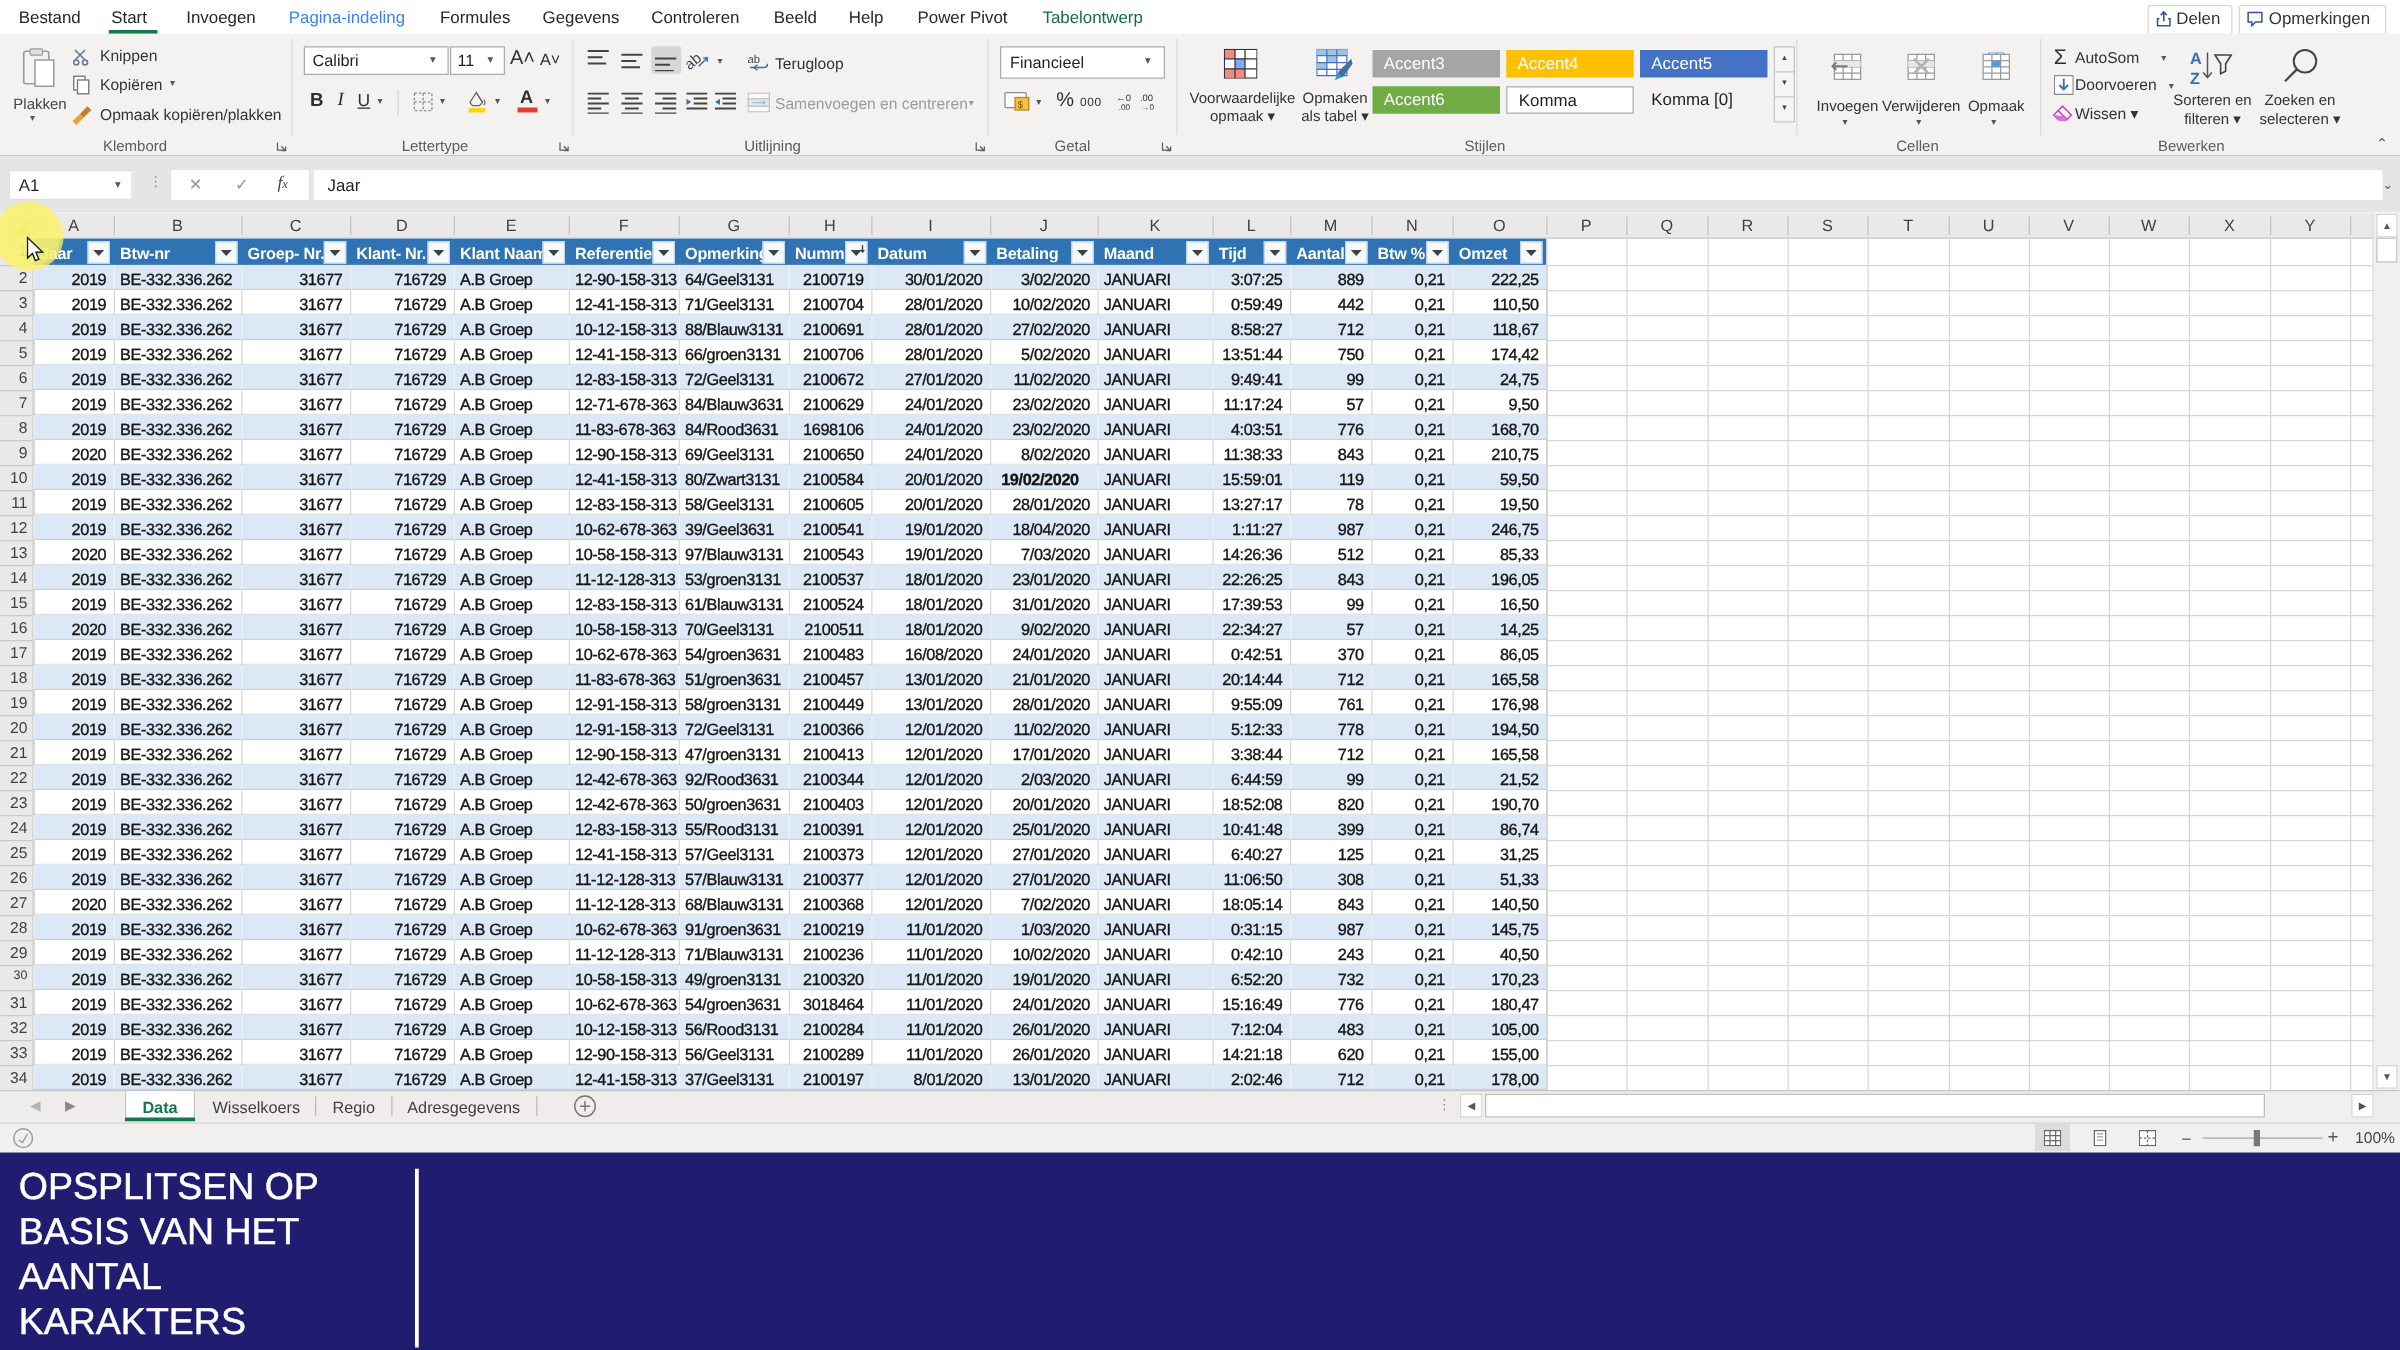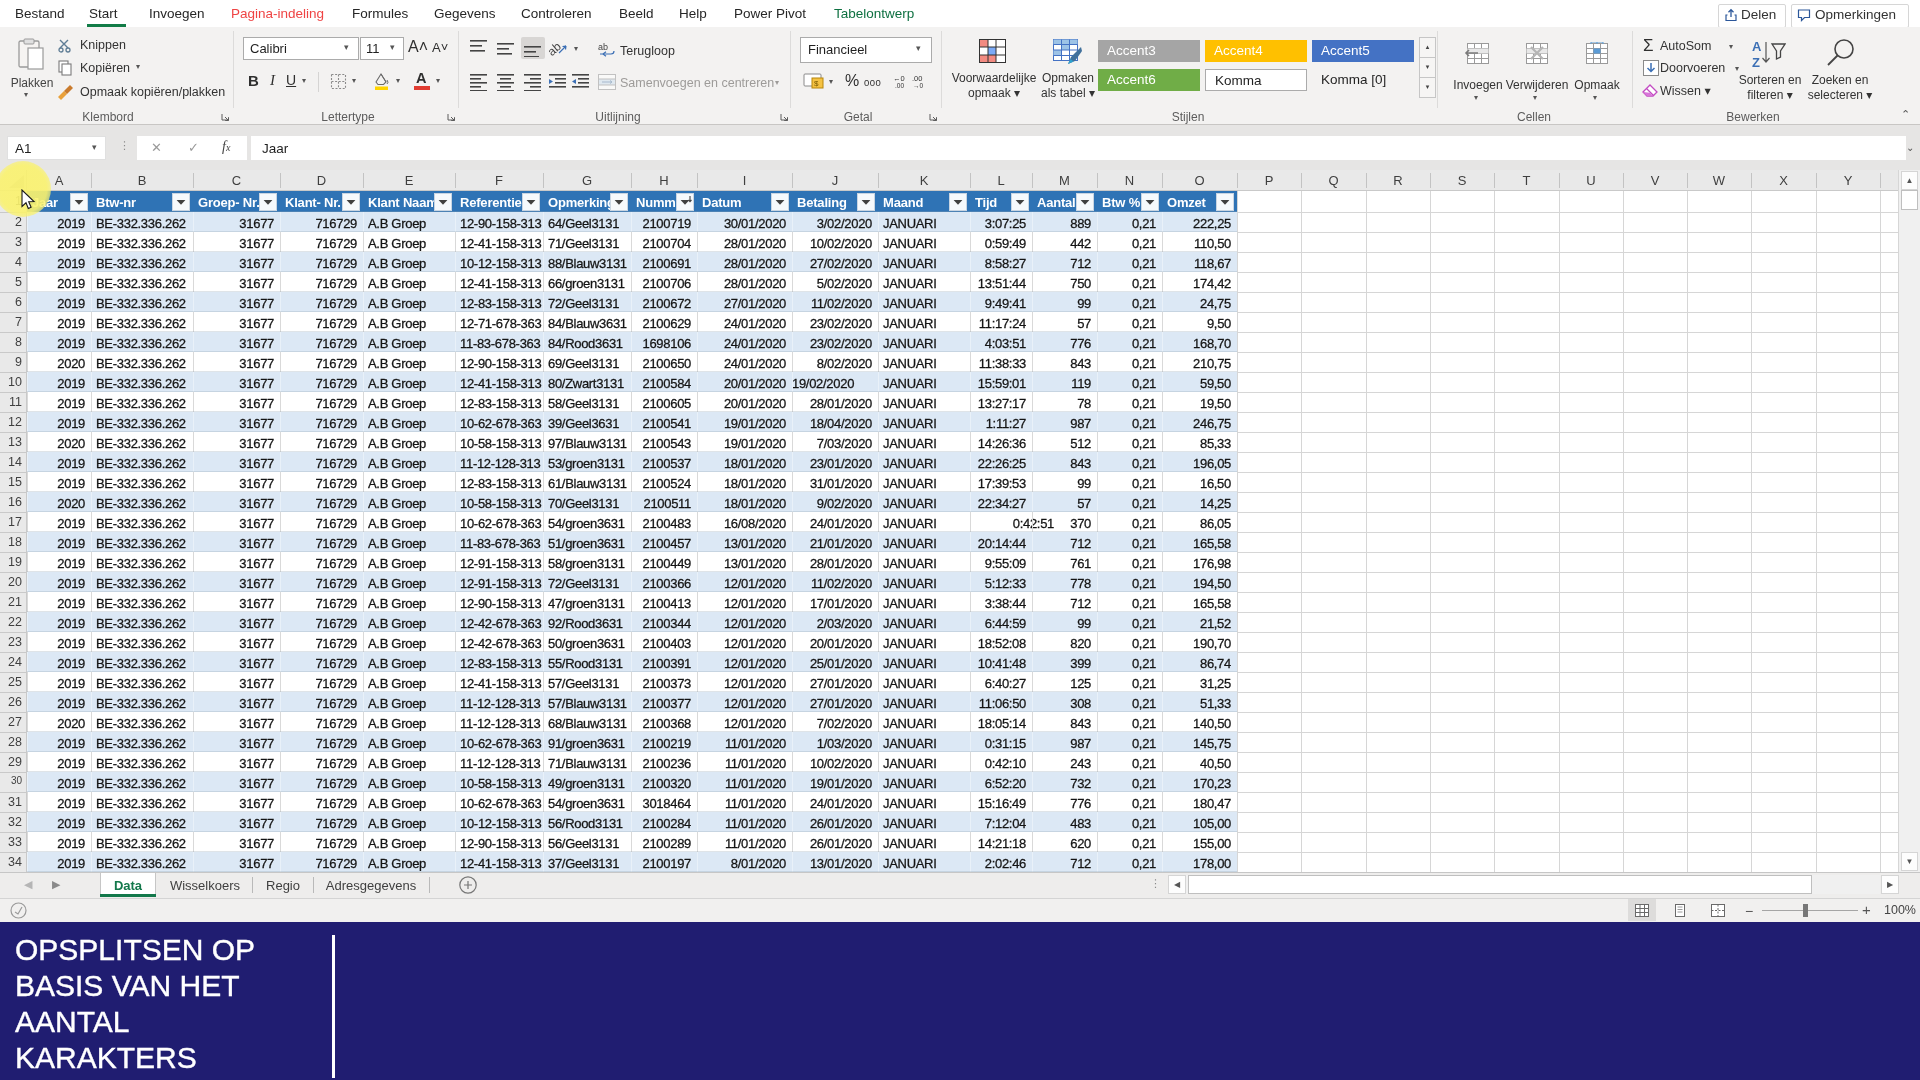--- a/index.html
+++ b/index.html
@@ -7,21 +7,21 @@
 .vline{position:absolute;width:1px;}
 .hline{position:absolute;height:1px;}
 .chip{position:absolute;font-size:13.5px;line-height:22px;padding-left:9px;}
 .dtx{font-size:13px;letter-spacing:-0.3px;color:#141414;-webkit-text-stroke:0.28px #141414;}
 </style></head><body>
 
 <div class="ab" style="left:0;top:0;width:1920px;height:27px;background:#ffffff;"></div>
 <div class="txt" style="left:15px;top:6px;font-size:13.5px;color:#262626;font-weight:400;">Bestand</div>
 <div class="txt" style="left:89px;top:6px;font-size:13.5px;color:#262626;font-weight:400;">Start</div>
 <div class="txt" style="left:149px;top:6px;font-size:13.5px;color:#262626;font-weight:400;">Invoegen</div>
-<div class="txt" style="left:231px;top:6px;font-size:13.5px;color:#ef4444;font-weight:400;">Pagina-indeling</div>
+<div class="txt" style="left:231px;top:6px;font-size:13.5px;color:#3b82f6;font-weight:400;">Pagina-indeling</div>
 <div class="txt" style="left:352px;top:6px;font-size:13.5px;color:#262626;font-weight:400;">Formules</div>
 <div class="txt" style="left:434px;top:6px;font-size:13.5px;color:#262626;font-weight:400;">Gegevens</div>
 <div class="txt" style="left:521px;top:6px;font-size:13.5px;color:#262626;font-weight:400;">Controleren</div>
 <div class="txt" style="left:619px;top:6px;font-size:13.5px;color:#262626;font-weight:400;">Beeld</div>
 <div class="txt" style="left:679px;top:6px;font-size:13.5px;color:#262626;font-weight:400;">Help</div>
 <div class="txt" style="left:734px;top:6px;font-size:13.5px;color:#262626;font-weight:400;">Power Pivot</div>
 <div class="txt" style="left:834px;top:6px;font-size:13.5px;color:#0e7041;font-weight:400;">Tabelontwerp</div>
 <div class="ab" style="left:87px;top:24px;width:39px;height:3px;background:#127c47;"></div>
 <div class="ab" style="left:1718px;top:4px;width:66px;height:22px;border:1px solid #d6d6d6;border-radius:2px;background:#fff;"></div>
 <svg class="ab" style="left:1724px;top:8px;" width="14" height="14" viewBox="0 0 14 14">
@@ -656,21 +656,21 @@
 <div class="txt dtx" style="left:1162px;top:356px;width:69px;text-align:right;">210,75</div>
 <div class="txt dtx" style="left:27px;top:376px;width:58px;text-align:right;">2019</div>
 <div class="txt dtx" style="left:96px;top:376px;width:96px;overflow:hidden;">BE-332.336.262</div>
 <div class="txt dtx" style="left:193px;top:376px;width:81px;text-align:right;">31677</div>
 <div class="txt dtx" style="left:280px;top:376px;width:77px;text-align:right;">716729</div>
 <div class="txt dtx" style="left:368px;top:376px;width:86px;overflow:hidden;">A.B Groep</div>
 <div class="txt dtx" style="left:460px;top:376px;width:82px;overflow:hidden;">12-41-158-313</div>
 <div class="txt dtx" style="left:548px;top:376px;width:82px;overflow:hidden;">80/Zwart3131</div>
 <div class="txt dtx" style="left:631px;top:376px;width:60px;text-align:right;">2100584</div>
 <div class="txt dtx" style="left:697px;top:376px;width:89px;text-align:right;">20/01/2020</div>
-<div class="txt dtx" style="left:792px;top:376px;width:80px;text-align:left;">19/02/2020</div>
+<div class="txt dtx" style="left:792px;top:376px;width:80px;text-align:center;font-weight:bold;">19/02/2020</div>
 <div class="txt dtx" style="left:883px;top:376px;width:86px;overflow:hidden;">JANUARI</div>
 <div class="txt dtx" style="left:970px;top:376px;width:56px;text-align:right;">15:59:01</div>
 <div class="txt dtx" style="left:1032px;top:376px;width:59px;text-align:right;">119</div>
 <div class="txt dtx" style="left:1097px;top:376px;width:59px;text-align:right;">0,21</div>
 <div class="txt dtx" style="left:1162px;top:376px;width:69px;text-align:right;">59,50</div>
 <div class="txt dtx" style="left:27px;top:396px;width:58px;text-align:right;">2019</div>
 <div class="txt dtx" style="left:96px;top:396px;width:96px;overflow:hidden;">BE-332.336.262</div>
 <div class="txt dtx" style="left:193px;top:396px;width:81px;text-align:right;">31677</div>
 <div class="txt dtx" style="left:280px;top:396px;width:77px;text-align:right;">716729</div>
 <div class="txt dtx" style="left:368px;top:396px;width:86px;overflow:hidden;">A.B Groep</div>
@@ -763,21 +763,21 @@
 <div class="txt dtx" style="left:96px;top:516px;width:96px;overflow:hidden;">BE-332.336.262</div>
 <div class="txt dtx" style="left:193px;top:516px;width:81px;text-align:right;">31677</div>
 <div class="txt dtx" style="left:280px;top:516px;width:77px;text-align:right;">716729</div>
 <div class="txt dtx" style="left:368px;top:516px;width:86px;overflow:hidden;">A.B Groep</div>
 <div class="txt dtx" style="left:460px;top:516px;width:82px;overflow:hidden;">10-62-678-363</div>
 <div class="txt dtx" style="left:548px;top:516px;width:82px;overflow:hidden;">54/groen3631</div>
 <div class="txt dtx" style="left:631px;top:516px;width:60px;text-align:right;">2100483</div>
 <div class="txt dtx" style="left:697px;top:516px;width:89px;text-align:right;">16/08/2020</div>
 <div class="txt dtx" style="left:792px;top:516px;width:80px;text-align:right;">24/01/2020</div>
 <div class="txt dtx" style="left:883px;top:516px;width:86px;overflow:hidden;">JANUARI</div>
-<div class="txt dtx" style="left:970px;top:516px;width:56px;text-align:right;padding-left:28px;">0:42:51</div>
+<div class="txt dtx" style="left:970px;top:516px;width:56px;text-align:right;">0:42:51</div>
 <div class="txt dtx" style="left:1032px;top:516px;width:59px;text-align:right;">370</div>
 <div class="txt dtx" style="left:1097px;top:516px;width:59px;text-align:right;">0,21</div>
 <div class="txt dtx" style="left:1162px;top:516px;width:69px;text-align:right;">86,05</div>
 <div class="txt dtx" style="left:27px;top:536px;width:58px;text-align:right;">2019</div>
 <div class="txt dtx" style="left:96px;top:536px;width:96px;overflow:hidden;">BE-332.336.262</div>
 <div class="txt dtx" style="left:193px;top:536px;width:81px;text-align:right;">31677</div>
 <div class="txt dtx" style="left:280px;top:536px;width:77px;text-align:right;">716729</div>
 <div class="txt dtx" style="left:368px;top:536px;width:86px;overflow:hidden;">A.B Groep</div>
 <div class="txt dtx" style="left:460px;top:536px;width:82px;overflow:hidden;">11-83-678-363</div>
 <div class="txt dtx" style="left:548px;top:536px;width:82px;overflow:hidden;">51/groen3631</div>

